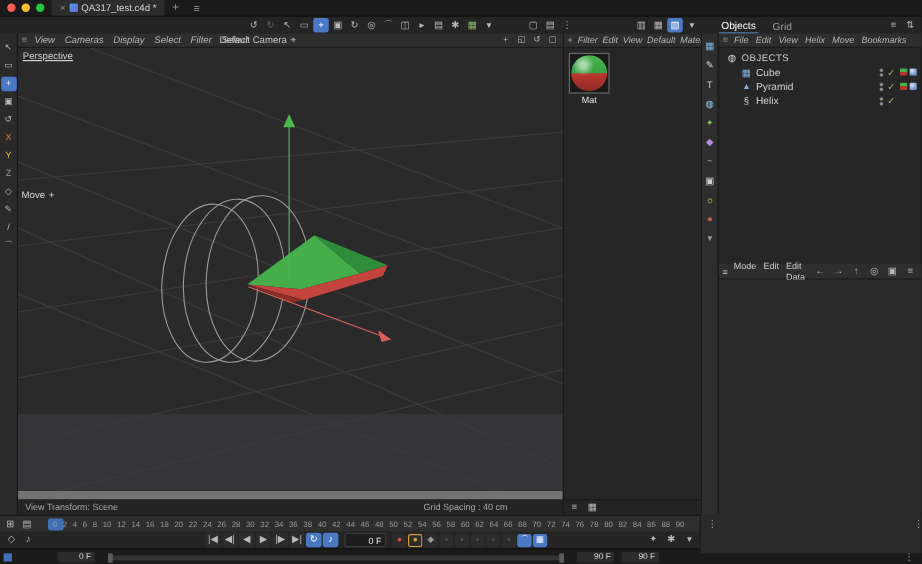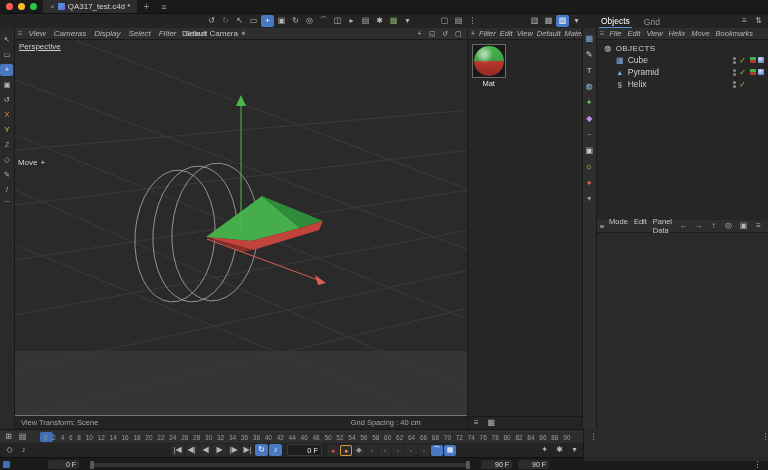--- a/index.html
+++ b/index.html
@@ -42,21 +42,21 @@
   .menubar .burger{color:#8f8f8f;font-size:8px;}
   .cam-label{position:absolute;left:44%;transform:translateX(-50%);color:#c2c2c2;display:flex;gap:3px;align-items:center;}
   .vp-head-icons{margin-left:auto;display:flex;gap:2px;}
   .vp-head-icons .icon-btn{height:10px;min-width:11px;font-size:7px;}
 
   .vp-canvas{position:relative;flex:1;background:#2a2a2b;overflow:hidden;}
   .vp-lower{position:absolute;left:0;right:0;bottom:0;height:64px;background:#353537;}
   .vp-canvas svg{position:absolute;left:0;top:0;}
   .vp-label{position:absolute;left:4px;top:2px;font-size:8px;color:#cfcfcf;text-decoration:underline;}
   .tool-hint{position:absolute;left:3px;top:118px;font-size:8px;color:#d5d5d5;display:flex;gap:3px;align-items:center;}
-  .vp-status{height:13px;background:#242425;border-top:1px solid #737373;display:flex;align-items:center;font-size:7.5px;color:#a8a8a8;padding:0 6px;}
+  .vp-status{height:13px;background:#242425;border-top:7px solid #737373;display:flex;align-items:center;font-size:7.5px;color:#a8a8a8;padding:0 6px;}
   .vp-status .right{margin-left:auto;margin-right:40px;}
 
   .mat-col{width:114px;border-left:1px solid #19191a;display:flex;flex-direction:column;}
   .mat-col .menubar{gap:4px;font-size:7.5px;}
   .mat-body{flex:1;background:#262627;position:relative;}
   .mat-item{position:absolute;left:4px;top:4px;width:34px;}
   .mat-thumb{width:32px;height:32px;background:#19191a;border:1px solid #6a6a6a;position:relative;}
   .mat-sphere{position:absolute;inset:1px;border-radius:50%;
      background:radial-gradient(circle at 34% 28%, rgba(255,255,255,.55) 0 8%, rgba(255,255,255,0) 30%),
                 linear-gradient(to bottom,#4ab64e 0%,#3aa044 48%,#bb372f 52%,#8e2b25 100%);}
@@ -379,21 +379,21 @@
             </div>
           </div>
       </div>
 
       <div class="attr-bar">
         <span class="burger">≡</span>
         <span style="display:flex;gap:6px">
 
         <span class="mi">Mode</span>
             <span class="mi">Edit</span>
-            <span class="mi">Panel Data</span>
+            <span class="mi">Edit Data</span>
           </span>
         <span class="icons">
 
         <span class="icon-btn">←</span>
             <span class="icon-btn">→</span>
             <span class="icon-btn">↑</span>
             <span class="icon-btn">◎</span>
             <span class="icon-btn">▣</span>
             <span class="icon-btn">≡</span>
           </span>

